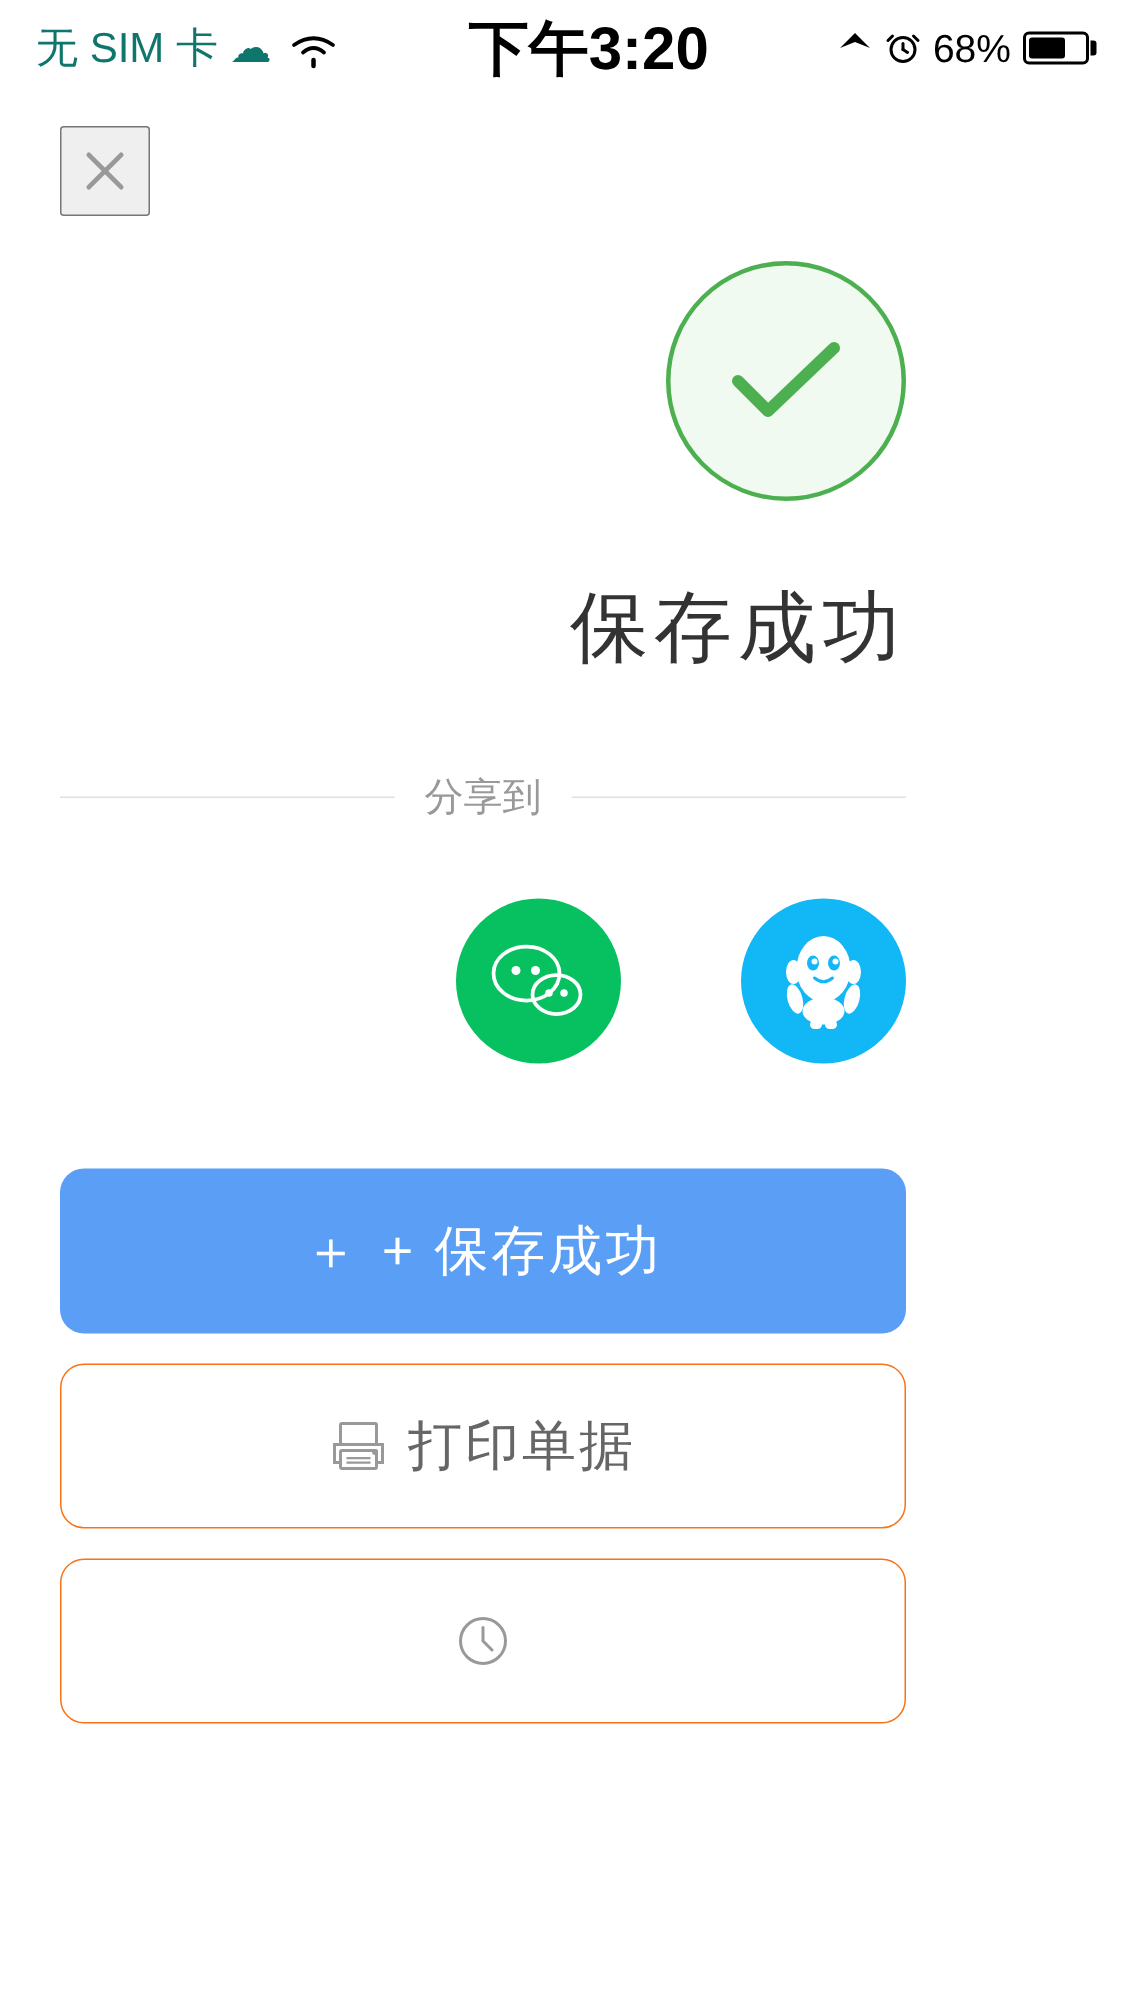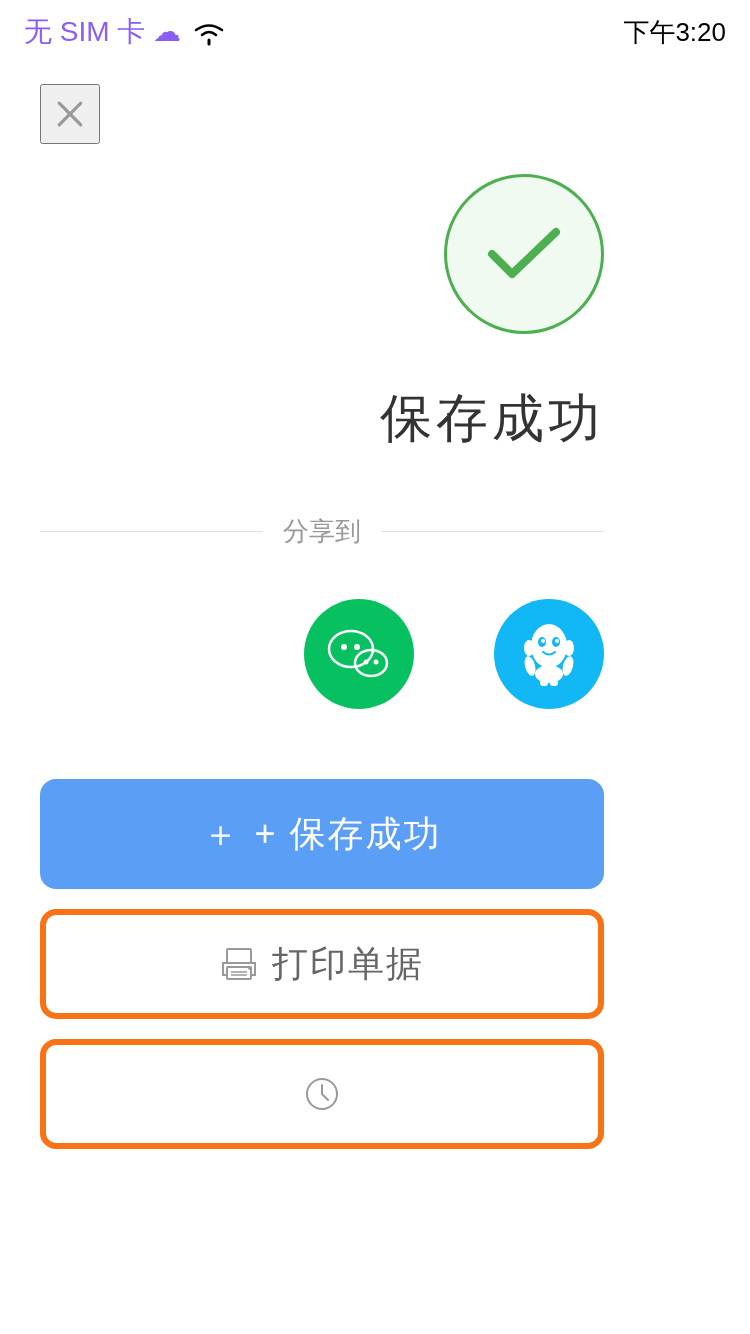--- a/index.html
+++ b/index.html
@@ -20,25 +20,25 @@
       display: flex;
       align-items: center;
       justify-content: space-between;
       padding: 0 24px;
     }
     .status-left {
       display: flex;
       align-items: center;
       gap: 10px;
       font-size: 28px;
-      color: #8b5cf6;
+      color: #0f766e;
     }
     .status-center {
-      font-size: 26px;
-      font-weight: 400;
+      font-size: 40px;
+      font-weight: 700;
       color: #000;
     }
     .status-right {
       display: flex;
       align-items: center;
       gap: 8px;
       font-size: 26px;
       color: #000;
     }
     .battery-icon {
@@ -179,21 +179,21 @@
       align-items: center;
       justify-content: center;
       gap: 14px;
       cursor: pointer;
       letter-spacing: 2px;
     }
     .btn-secondary {
       width: 100%;
       height: 110px;
       background: #fff;
-      border: 6px solid #f97316;
+      border: 1px solid #f97316;
       border-radius: 16px;
       font-size: 36px;
       color: #666;
       display: flex;
       align-items: center;
       justify-content: center;
       gap: 14px;
       cursor: pointer;
       letter-spacing: 2px;
     }
@@ -204,20 +204,36 @@
 <div class="status-bar">
   <div class="status-left">
     <span>无 SIM 卡 ☁</span>
     <svg width="36" height="28" viewBox="0 0 36 28">
       <path d="M18 22 L18 26" stroke="#000" stroke-width="3" stroke-linecap="round"></path>
       <path d="M11 17 Q18 11 25 17" stroke="#000" stroke-width="2.5" fill="none" stroke-linecap="round"></path>
       <path d="M5 12 Q18 3 31 12" stroke="#000" stroke-width="2.5" fill="none" stroke-linecap="round"></path>
     </svg>
   </div>
   <div class="status-center">下午3:20</div>
+  <div class="status-right">
+    <svg width="24" height="24" viewBox="0 0 24 24">
+      <path d="M12 2 L22 12 L12 8 L2 12 Z" fill="#000"></path>
+    </svg>
+    <svg width="24" height="24" viewBox="0 0 24 24">
+      <circle cx="12" cy="13" r="8" fill="none" stroke="#000" stroke-width="2"></circle>
+      <line x1="12" y1="9" x2="12" y2="13" stroke="#000" stroke-width="2" stroke-linecap="round"></line>
+      <line x1="12" y1="13" x2="15" y2="15" stroke="#000" stroke-width="2" stroke-linecap="round"></line>
+      <line x1="5" y1="4" x2="2" y2="7" stroke="#000" stroke-width="2" stroke-linecap="round"></line>
+      <line x1="19" y1="4" x2="22" y2="7" stroke="#000" stroke-width="2" stroke-linecap="round"></line>
+    </svg>
+    <span>68%</span>
+    <div class="battery-icon">
+      <div class="battery-fill"></div>
+    </div>
+  </div>
 </div>
 
 <div class="main-content">
 
   <button class="close-btn" aria-label="关闭">
     <svg class="close-icon-svg" viewBox="0 0 40 40">
       <line x1="8" y1="8" x2="32" y2="32" stroke="#999" stroke-width="3.5" stroke-linecap="round"></line>
       <line x1="32" y1="8" x2="8" y2="32" stroke="#999" stroke-width="3.5" stroke-linecap="round"></line>
     </svg>
   </button>

